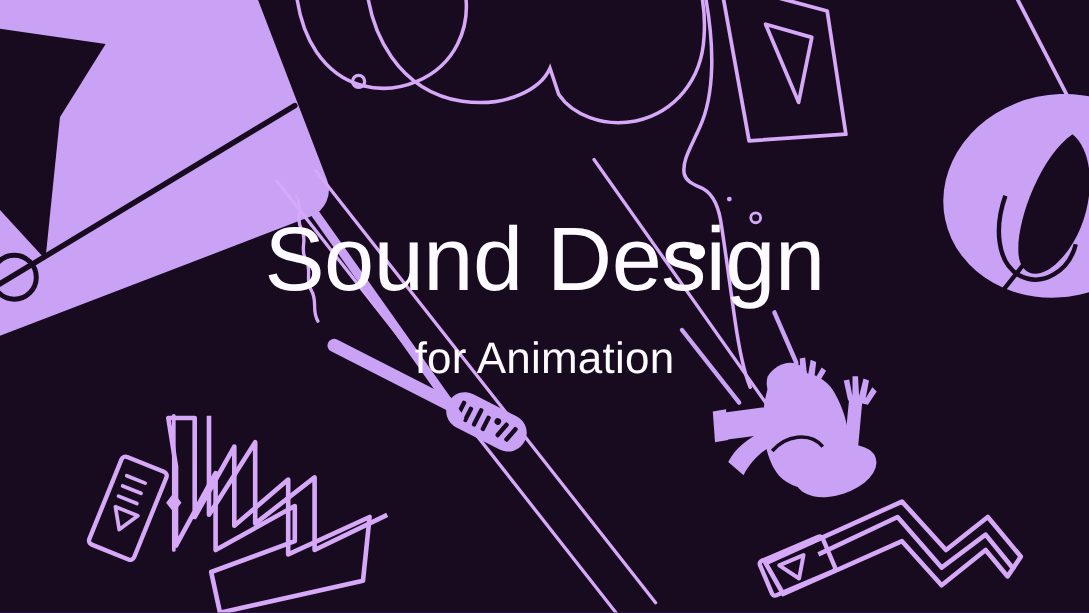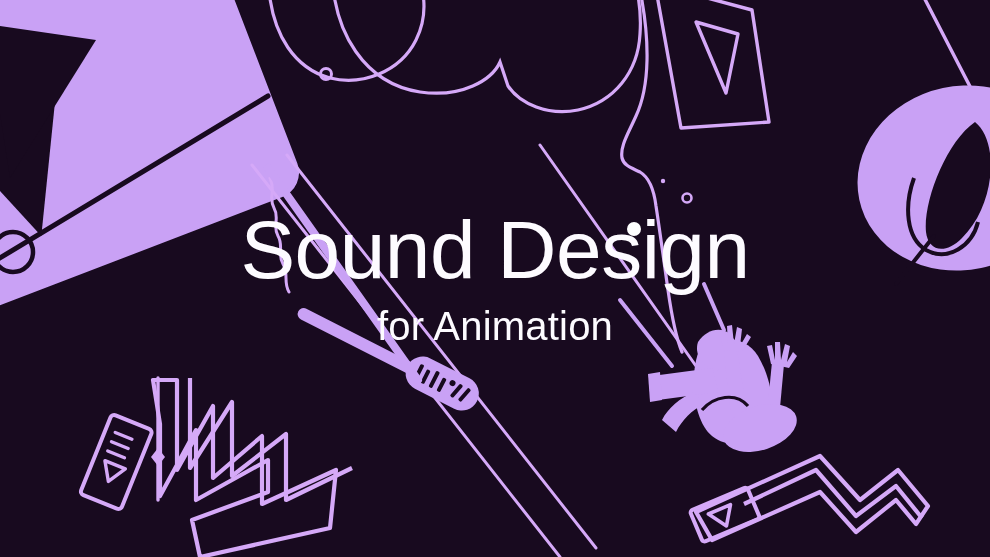--- a/index.html
+++ b/index.html
@@ -47,21 +47,21 @@
     text-align: center;
     transform: translateY(-6px);
   }
   .title-sub {
     font-family: "Liberation Sans", sans-serif;
     font-weight: 400;
     font-size: 40px;
     line-height: 1.0;
     letter-spacing: 0.2px;
     color: #fdfbff;
-    margin: 3px;
+    margin: 16px;
     padding: 0;
     text-align: center;
     transform: translateY(6px);
   }
 </style>
 </head>
 <body>
 
 <div id="poster">
 

